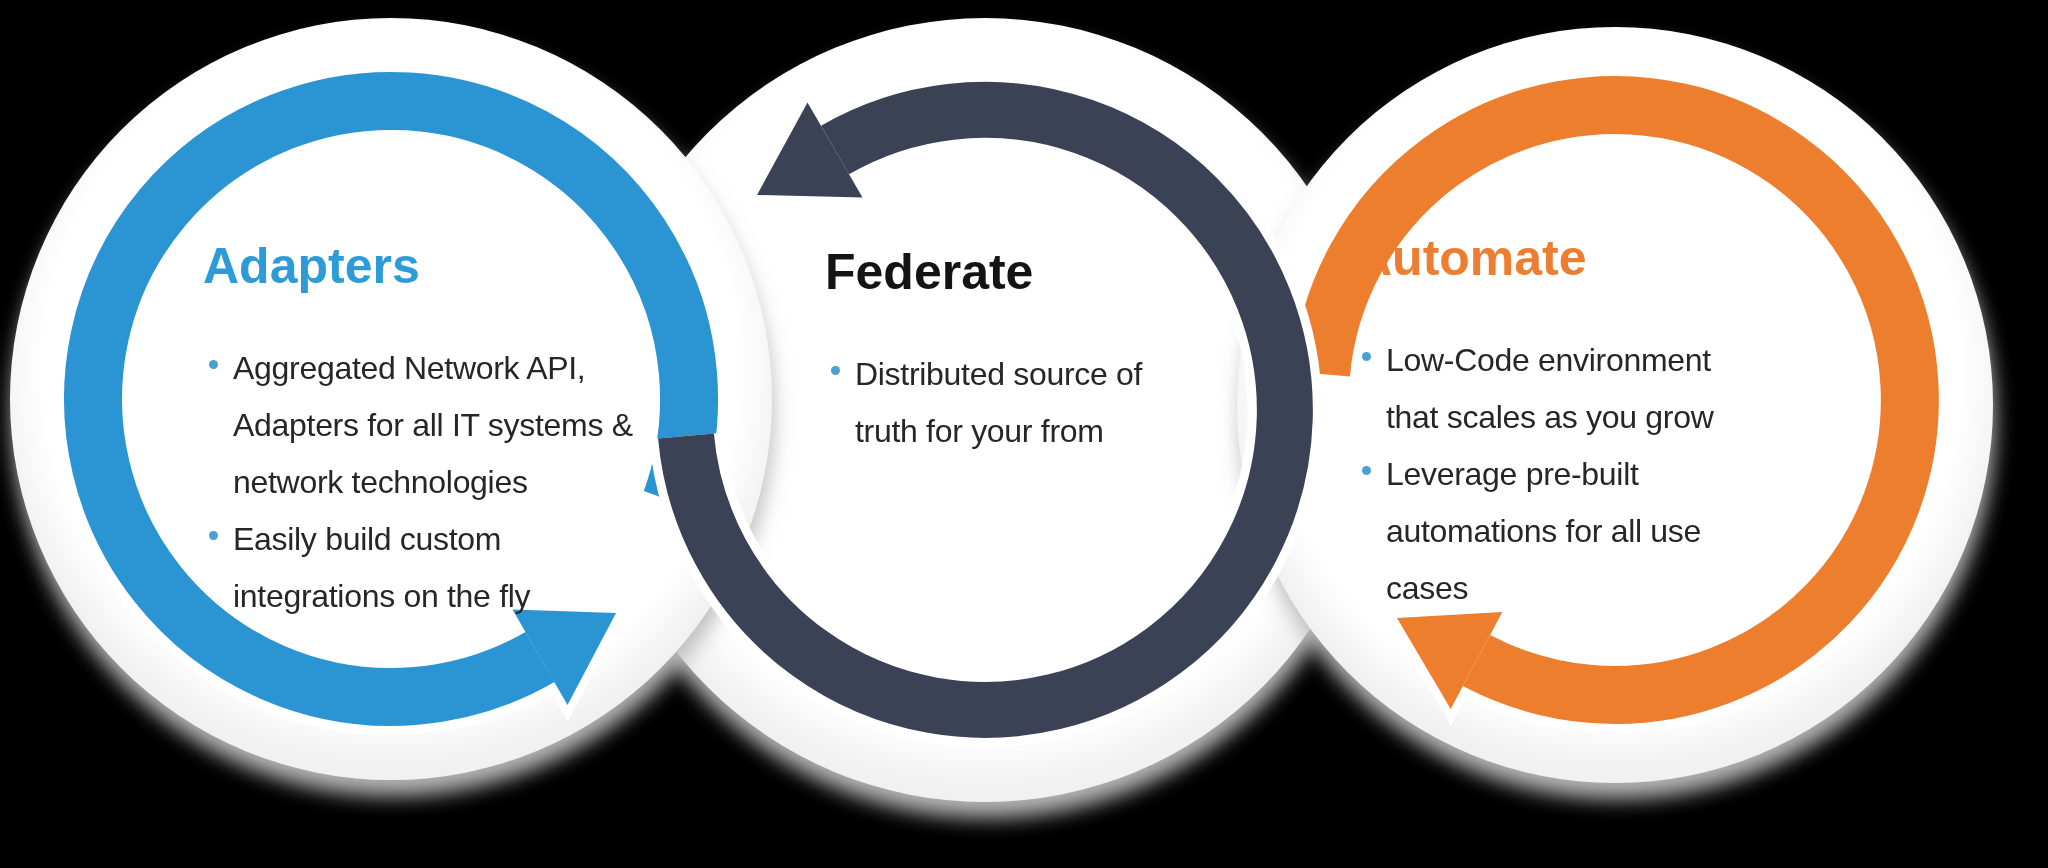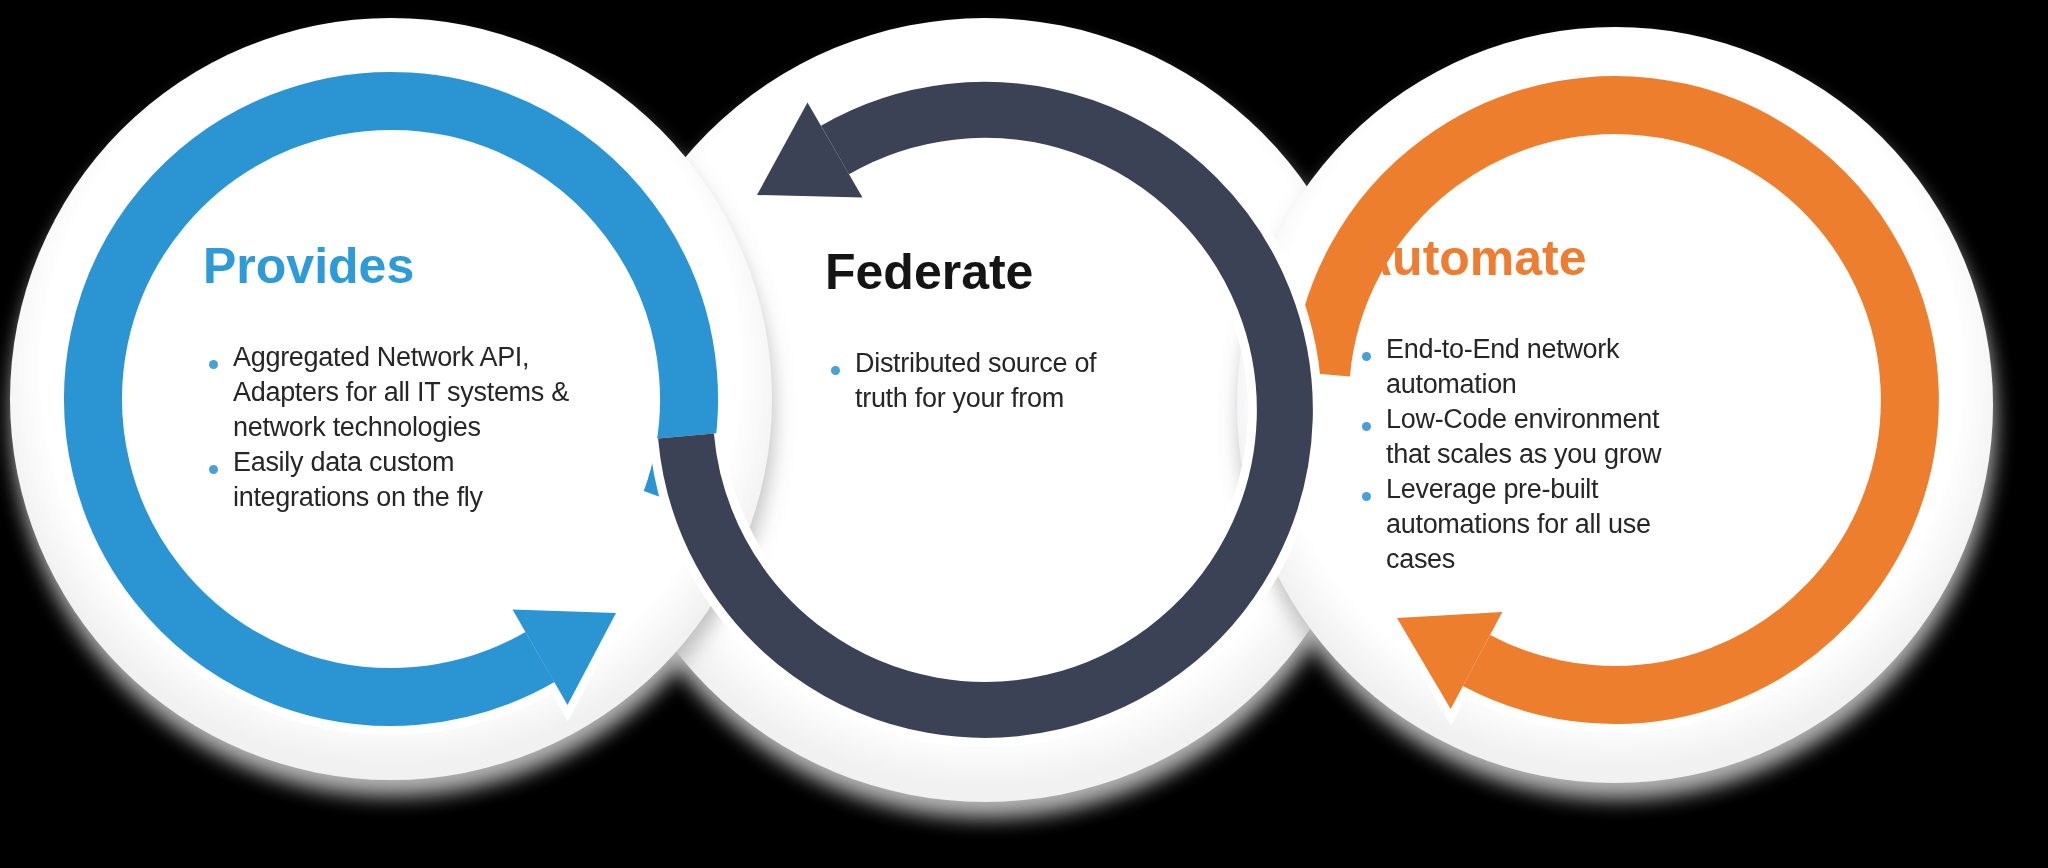--- a/index.html
+++ b/index.html
@@ -22,22 +22,22 @@
   .sec-integrate h2{color:#2D9BD8;}
   .sec-federate h2{color:#141414;}
   .sec-automate h2{color:#ED7D31;}
   .section ul{
     list-style:none;
     margin:0;padding:0;
   }
   .section li{
     position:relative;
     padding-left:30px;
-    font-size:27px;
-    line-height:35px;
+    font-size:32px;
+    line-height:57px;
     color:#262626;
     white-space:pre-line;
     letter-spacing:-0.3px;
   }
   .section li .dot{
     position:absolute;
     left:6px;top:20px;
     width:9px;height:9px;
     border-radius:50%;
     background:#4A9FD4;
@@ -83,43 +83,41 @@
 
     <g>
       <path d="M835,150 A300,300 0 1 1 686,436" fill="none" stroke="#ffffff" stroke-width="74"></path>
       <polygon points="757,195 807.5,102.4 862.5,197.6" fill="#ffffff" stroke="#ffffff" stroke-width="16" stroke-linejoin="miter"></polygon>
       <path d="M835,150 A300,300 0 1 1 686,436" fill="none" stroke-width="56" stroke="#3B4255"></path>
       <polygon points="757,195 807.5,102.4 862.5,197.6" fill="#3B4255"></polygon>
     </g>
   </svg>
 
   <div class="section sec-integrate">
-    <h2>Provides</h2>
+    <h2>Adapters</h2>
     <ul>
       <li><span class="dot"></span><span>Aggregated Network API,
 Adapters for all IT systems &amp;
 network technologies</span></li>
-      <li><span class="dot"></span><span>Easily data custom
+      <li><span class="dot"></span><span>Easily build custom
 integrations on the fly</span></li>
     </ul>
   </div>
 
   <div class="section sec-federate">
     <h2>Federate</h2>
     <ul>
       <li><span class="dot"></span><span>Distributed source of
 truth for your from</span></li>
     </ul>
   </div>
 
   <div class="section sec-automate">
     <h2>Automate</h2>
     <ul>
-      <li><span class="dot"></span><span>End-to-End network
-automation</span></li>
       <li><span class="dot"></span><span>Low-Code environment
 that scales as you grow</span></li>
       <li><span class="dot"></span><span>Leverage pre-built
 automations for all use
 cases</span></li>
     </ul>
   </div>
 
 </div>
 

